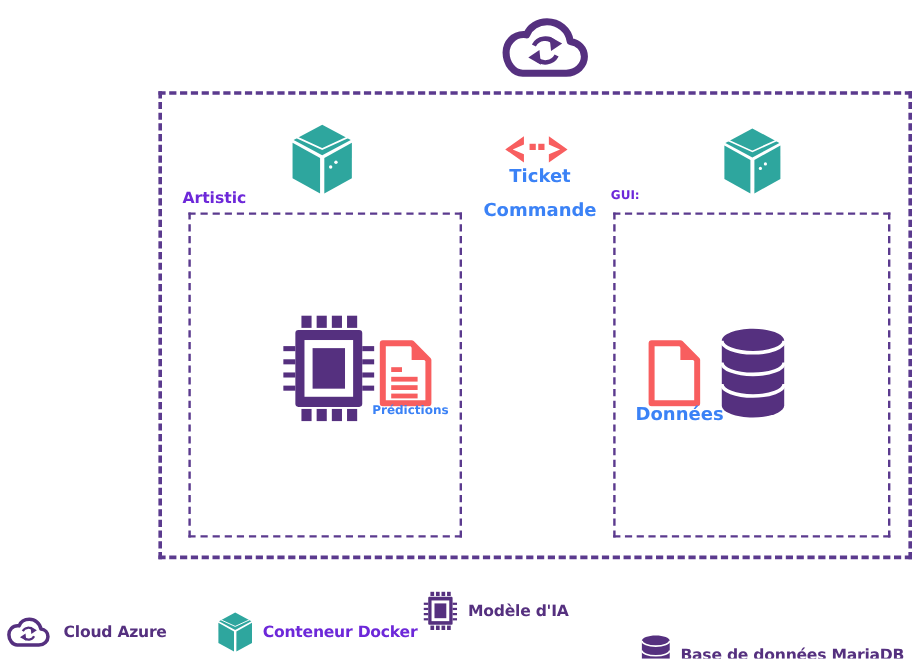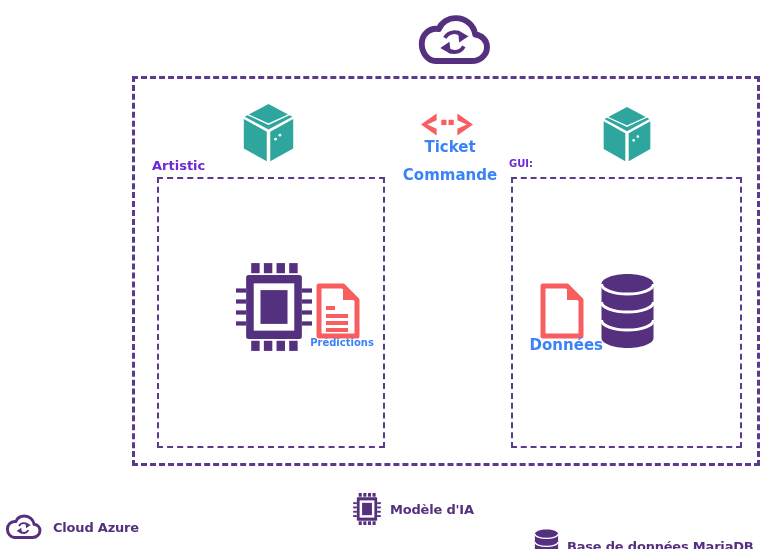--- a/index.html
+++ b/index.html
@@ -166,20 +166,31 @@
         <path d="M27 63 H70 C80.5 63 88 55 88 46.5 C88 38.5 82 32.5 74 31.5 C72.5 20 62.5 12 51 12 C42 12 34 17 30.8 25 C29.8 24.8 28.8 24.7 27.8 24.7 C17.8 24.7 10.5 33 10.5 42.5 C10.5 53.5 18 63 27 63 Z" fill="none" stroke="#55307f" stroke-width="7" stroke-linejoin="round"></path>
         <path d="M38 35.5 A12.5 12.5 0 0 1 58.5 33" fill="none" stroke="#55307f" stroke-width="4.5"></path>
         <polygon points="53.5,26.5 66,33.5 55,41" fill="#55307f"></polygon>
         <path d="M60.5 45.5 A12.5 12.5 0 0 1 40 48" fill="none" stroke="#55307f" stroke-width="4.5"></path>
         <polygon points="45,54.5 32.5,47.5 43.5,40" fill="#55307f"></polygon>
       </svg>
     </span>
     <span class="lbl purple">Cloud Azure</span>
   </div>
 
+  <div class="abs legend-item leg-cube">
+    <span class="icon">
+      <svg width="30" height="34" viewBox="0 0 60 68">
+        <polygon points="30,1 57,15.5 30,30 3,15.5" fill="#2ea69e"></polygon>
+        <polygon points="2,18 28,32.5 28,66 2,51.5" fill="#2ea69e"></polygon>
+        <polygon points="58,18 32,32.5 32,66 58,51.5" fill="#2ea69e"></polygon>
+        <polyline points="6,13 30,24 54,13" fill="none" stroke="#ffffff" stroke-width="1.6"></polyline>
+      </svg>
+    </span>
+    <span class="lbl teal">Conteneur Docker</span>
+  </div>
 
   <div class="abs legend-item leg-chip">
     <span class="icon">
       <svg width="30" height="32" viewBox="0 0 90 104">
         <rect x="18" y="0" width="10" height="12" fill="#55307f"></rect>
         <rect x="33" y="0" width="10" height="12" fill="#55307f"></rect>
         <rect x="48" y="0" width="10" height="12" fill="#55307f"></rect>
         <rect x="63" y="0" width="10" height="12" fill="#55307f"></rect>
         <rect x="18" y="92" width="10" height="12" fill="#55307f"></rect>
         <rect x="33" y="92" width="10" height="12" fill="#55307f"></rect>

